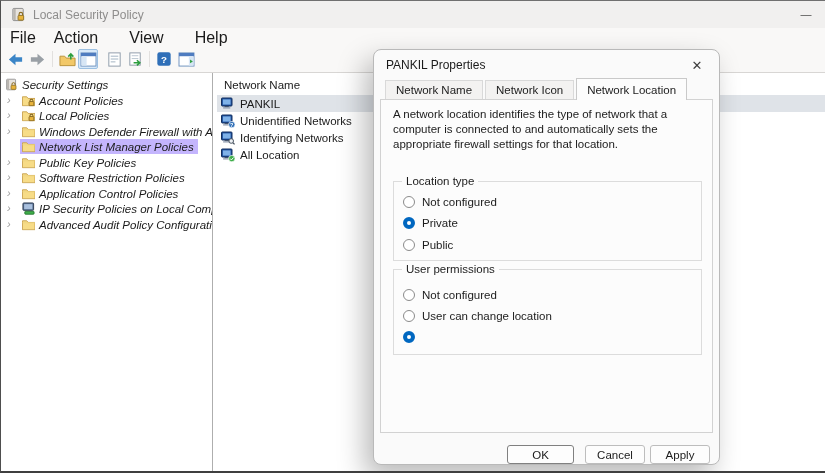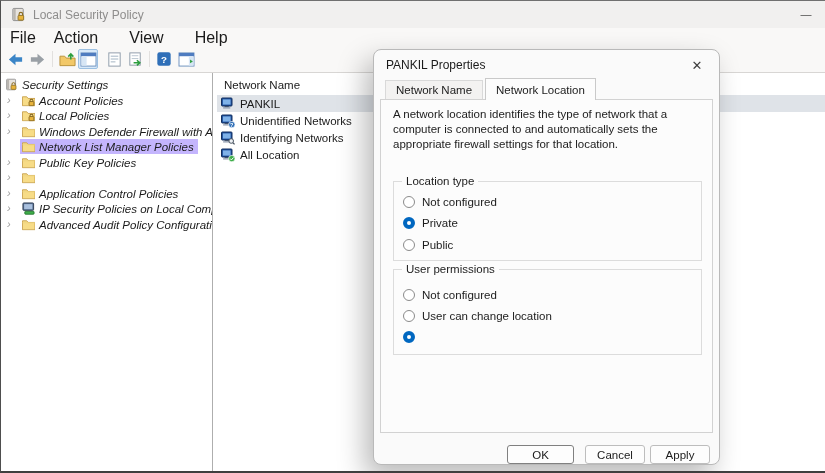--- a/index.html
+++ b/index.html
@@ -230,20 +230,21 @@
             </svg>
             <span>Public Key Policies</span>
           </span>
       </div>
       <div class="trow" style="top:97px">
         <span class="chev">›</span>
         <span class="body">
             <svg class="ticon" viewBox="0 0 14 13">
               <use href="#i-folder"></use>
             </svg>
+            <span>Software Restriction Policies</span>
           </span>
       </div>
       <div class="trow" style="top:113px">
         <span class="chev">›</span>
         <span class="body">
             <svg class="ticon" viewBox="0 0 14 13">
               <use href="#i-folder"></use>
             </svg>
             <span>Application Control Policies</span>
           </span>
@@ -301,20 +302,21 @@
       </div>
     </div>
   </div>
 
   <div class="dialog">
     <div class="dlg-title">PANKIL Properties</div>
     <div class="dlg-close">✕</div>
 
     <div class="tabstrip">
       <div class="tab">Network Name</div>
+      <div class="tab">Network Icon</div>
       <div class="tab active">Network Location</div>
     </div>
 
     <div class="tabpanel">
       <div class="desc">A network location identifies the type of network that a computer is connected to and automatically sets the appropriate firewall settings for that location.</div>
 
       <div class="groupbox gb1">
         <span class="grouplabel">Location type</span>
         <div class="radiorow" style="top:13px">
           <span class="radio"></span>

